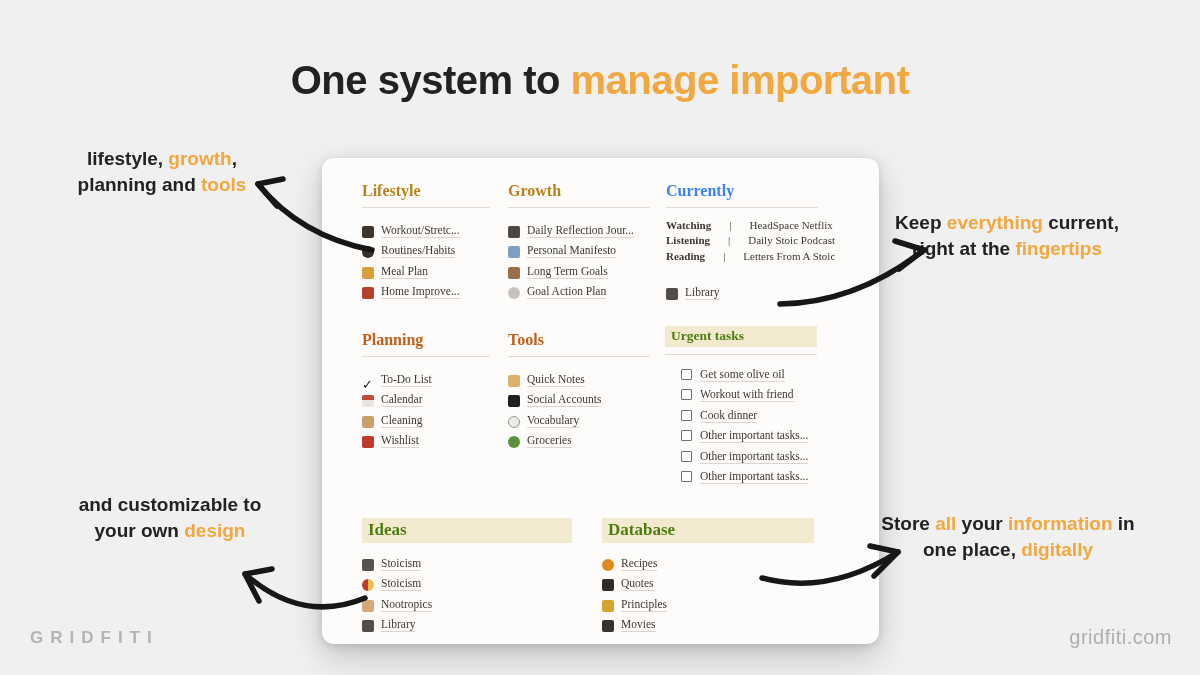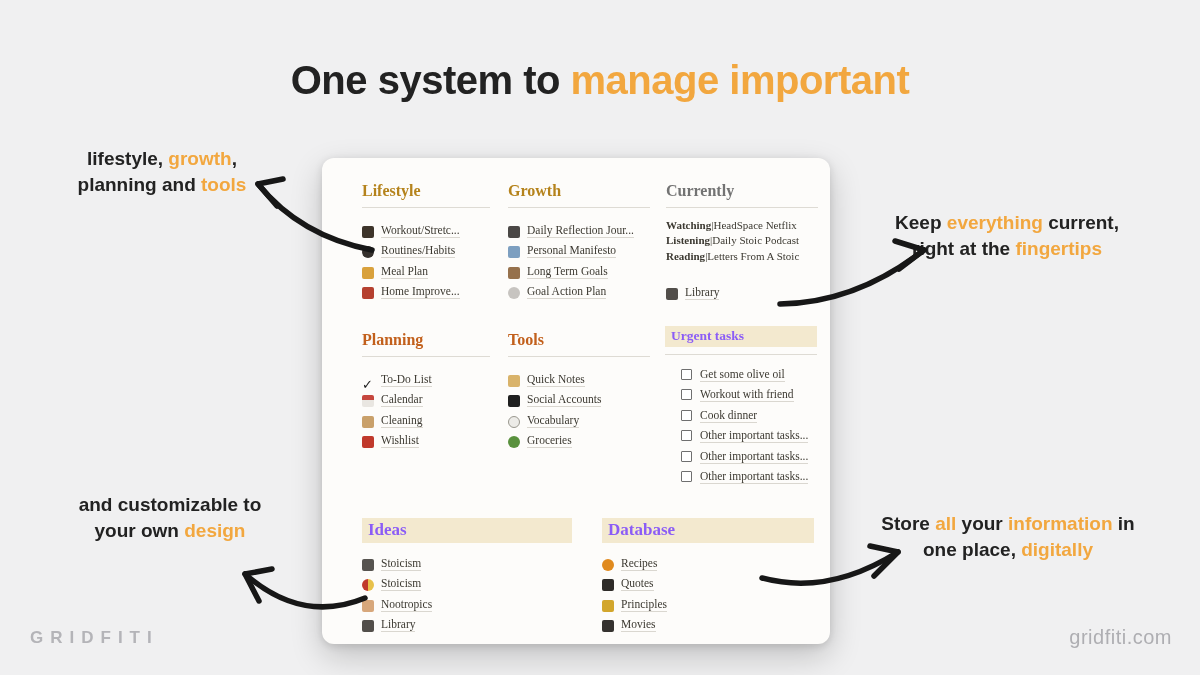--- a/index.html
+++ b/index.html
@@ -21,49 +21,49 @@
   #note-bl { left:48px;  top:492px; width:244px; }
   #note-br { left:860px; top:511px; width:296px; }
 
   
   #arrows { position:absolute; left:0; top:0; width:1200px; height:675px;
             pointer-events:none; z-index:5; }
   #arrows path { fill:none; stroke:#171717; stroke-width:5.5;
                  stroke-linecap:round; stroke-linejoin:round; }
 
   
-  .card { position:absolute; left:322px; top:158px; width:508px; height:486px;
+  .card { position:absolute; left:322px; top:158px; width:557px; height:486px;
           background:#fdfcfa; border-radius:12px;
           box-shadow:0 12px 32px rgba(0,0,0,.20), 0 2px 8px rgba(0,0,0,.12); z-index:2; }
   .sec { position:absolute; }
   #sec-lifestyle { left:40px;  top:24px;  width:128px; }
   #sec-growth    { left:186px; top:24px;  width:142px; }
   #sec-currently { left:344px; top:24px;  width:152px; }
   #sec-planning  { left:40px;  top:173px; width:128px; }
   #sec-tools     { left:186px; top:173px; width:142px; }
   #sec-urgent    { left:343px; top:168px; width:152px; }
   #sec-wiki      { left:40px;  top:360px; width:210px; }
   #sec-database  { left:280px; top:360px; width:212px; }
 
   .sec-title { font-family:"Liberation Serif", serif; font-weight:700; font-size:16px; }
   .c-gold  { color:#b5831c; }
-  .c-rust  { color:#737373;font-family:Liberation Serif, serif; }
+  .c-rust  { color:#3b82f6;font-family:Liberation Serif, serif; }
   .c-ochre { color:#c2601c; }
   .divider { border:none; border-top:1px solid #dedbd4; margin:7px 0 9px 0; }
 
-  .bar-title { background:#f3e9cf; color:#8b5cf6; font-family:"Liberation Serif", serif;
+  .bar-title { background:#f3e9cf; color:#4d7c0f; font-family:"Liberation Serif", serif;
                font-weight:700; padding:2px 6px 3px 6px; }
   .bar-lg { font-size:17px; }
   .bar-sm { font-size:13.5px; }
 
   .item { display:flex; align-items:flex-end; gap:7px; height:20.5px; cursor:pointer; }
   .lbl  { font-family:"Liberation Serif", serif; font-size:11.5px; color:#3c3931;
           border-bottom:1px solid #dad7d0; line-height:14px; white-space:nowrap; }
 
-  .media { display:flex; align-items:center; gap:0; height:15.5px;
+  .media { display:flex; align-items:center; gap:18px; height:15.5px;
            font-family:"Liberation Serif", serif; font-size:11px; color:#3c3931; white-space:nowrap; }
   .media b { font-weight:700; }
   .lib-gap { margin-top:16px; }
 
   .task { display:flex; align-items:center; gap:8px; height:20.5px;
           font-family:"Liberation Serif", serif; font-size:11.5px; color:#3c3931;margin-left:16px; }
   .cb { width:11px; height:11px; border:1.5px solid #6f6f6f; background:#fff;
         border-radius:1px; flex:0 0 auto; cursor:pointer; }
 
   

